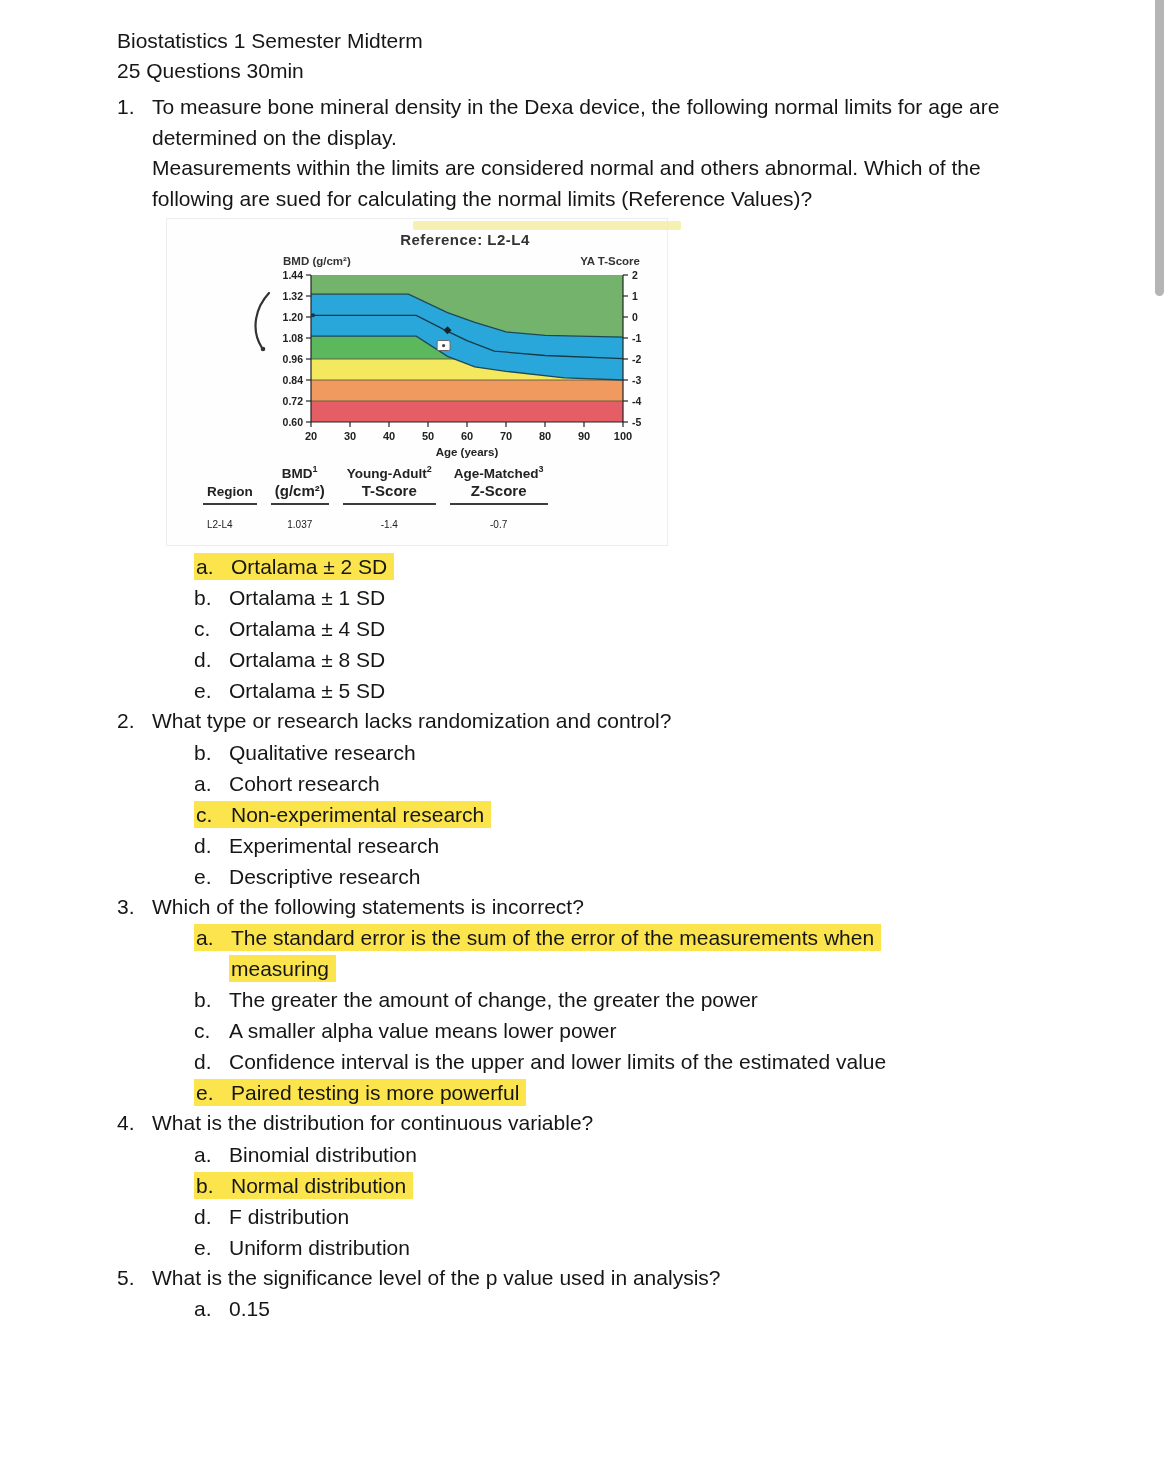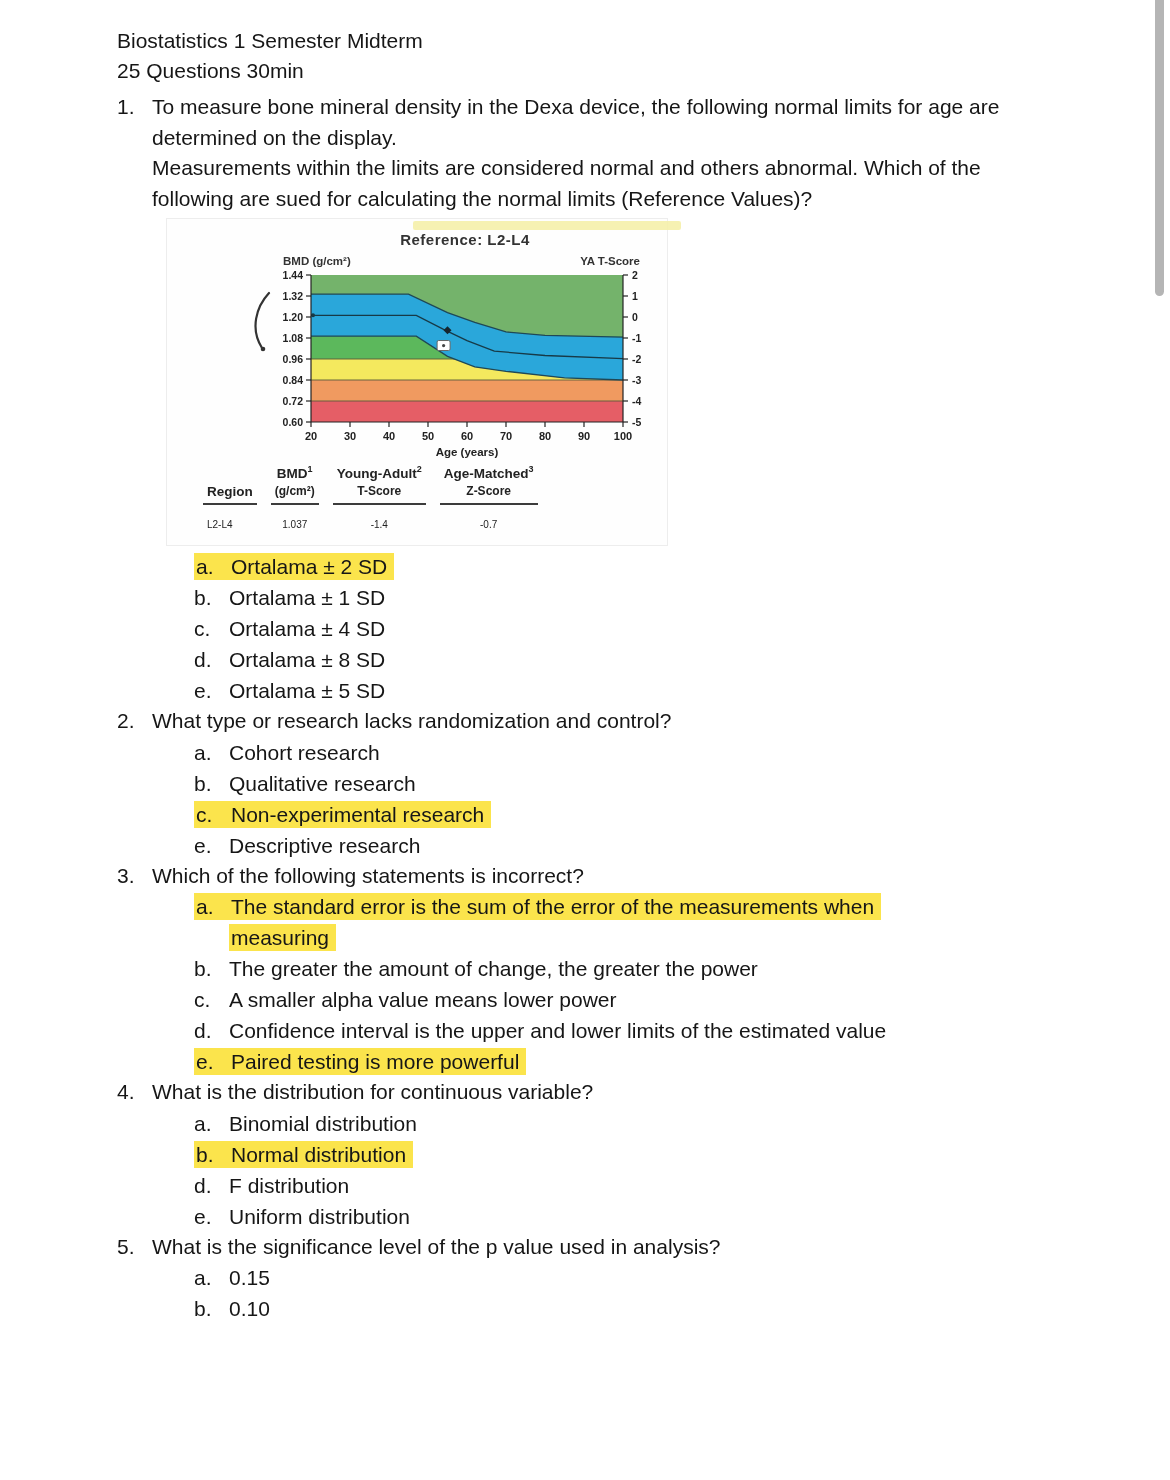--- a/index.html
+++ b/index.html
@@ -20,21 +20,21 @@
   .optwrap.hl { padding:2px 7px 2px 2px; -webkit-box-decoration-break:clone; box-decoration-break:clone; }
   
   .fig-panel { position:relative; width:500px; height:326px; margin:4px 0 5px 14px;
                border:1px solid #ededed; background:#fefefe; }
   .fig-svg { position:absolute; left:76px; top:0; overflow:visible; }
   .fig-table { position:absolute; left:22px; top:242px; }
   .fig-table table { border-collapse:separate; border-spacing:14px 0; color:#222; }
   .fig-table th { border-bottom:2px solid #3c3c3c; vertical-align:bottom;
                   padding:0 4px 3px; font-weight:bold; font-size:13.5px; line-height:17px; text-align:center; }
   .fig-table th.first, .fig-table td.first { text-align:left; }
-  .fig-table th .th-sub { font-size:12px; font-weight:bold; }
+  .fig-table th .th-sub { font-size:15px; font-weight:bold; }
   .fig-table th sup { font-size:9px; font-weight:bold; }
   .fig-table td { padding:5px 4px 0; font-size:10px; text-align:center; }
   
   .scrollbar-thumb { position:absolute; right:6px; top:0; width:9px; height:296px;
                      background:#b5b5b5; border-radius:0 0 6px 6px; }
 </style>
 </head>
 <body>
 
 <div class="page">
@@ -154,23 +154,24 @@
               <div class="opt"><span class="optwrap"><span class="letter">d.</span><span class="otext">Ortalama ± 8 SD</span></span></div>
               <div class="opt"><span class="optwrap"><span class="letter">e.</span><span class="otext">Ortalama ± 5 SD</span></span></div>
             </div>
           </div>
         </div>
         <div class="q">
           <div class="qnum">2.</div>
           <div class="qbody">
             <div class="qline">What type or research lacks randomization and control?</div>
             <div class="opts">
+              <div class="opt"><span class="optwrap"><span class="letter">b.</span><span class="otext">Qualitative research</span></span></div>
               <div class="opt"><span class="optwrap"><span class="letter">a.</span><span class="otext">Cohort research</span></span></div>
-              <div class="opt"><span class="optwrap"><span class="letter">b.</span><span class="otext">Qualitative research</span></span></div>
               <div class="opt"><span class="optwrap hl" style="background: rgb(251, 228, 76);"><span class="letter">c.</span><span class="otext">Non-experimental research</span></span></div>
+              <div class="opt"><span class="optwrap"><span class="letter">d.</span><span class="otext">Experimental research</span></span></div>
               <div class="opt"><span class="optwrap"><span class="letter">e.</span><span class="otext">Descriptive research</span></span></div>
             </div>
           </div>
         </div>
         <div class="q">
           <div class="qnum">3.</div>
           <div class="qbody">
             <div class="qline">Which of the following statements is incorrect?</div>
             <div class="opts">
               <div class="opt"><span class="optwrap hl" style="background: rgb(251, 228, 76);"><span class="letter">a.</span><span class="otext">The standard error is the sum of the error of the measurements when</span><br><span class="otext">measuring</span></span></div>

